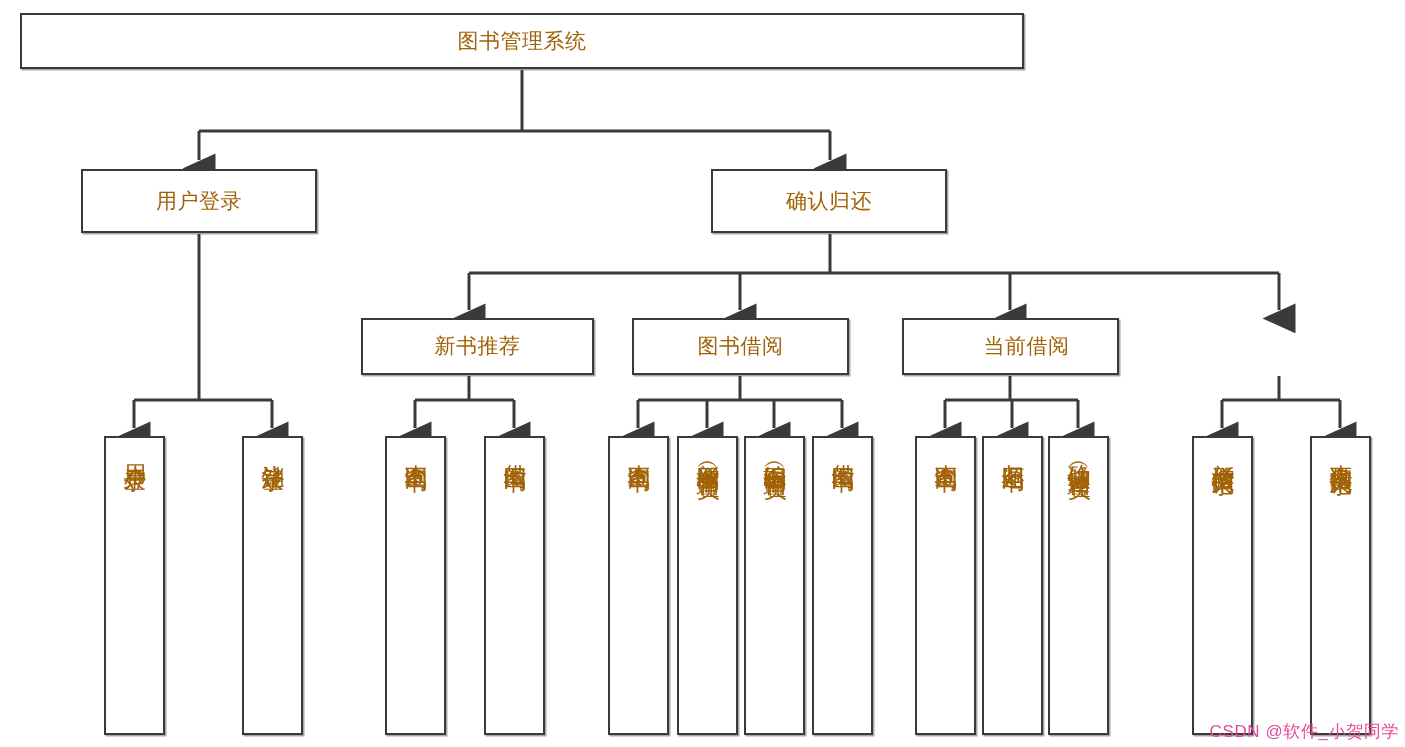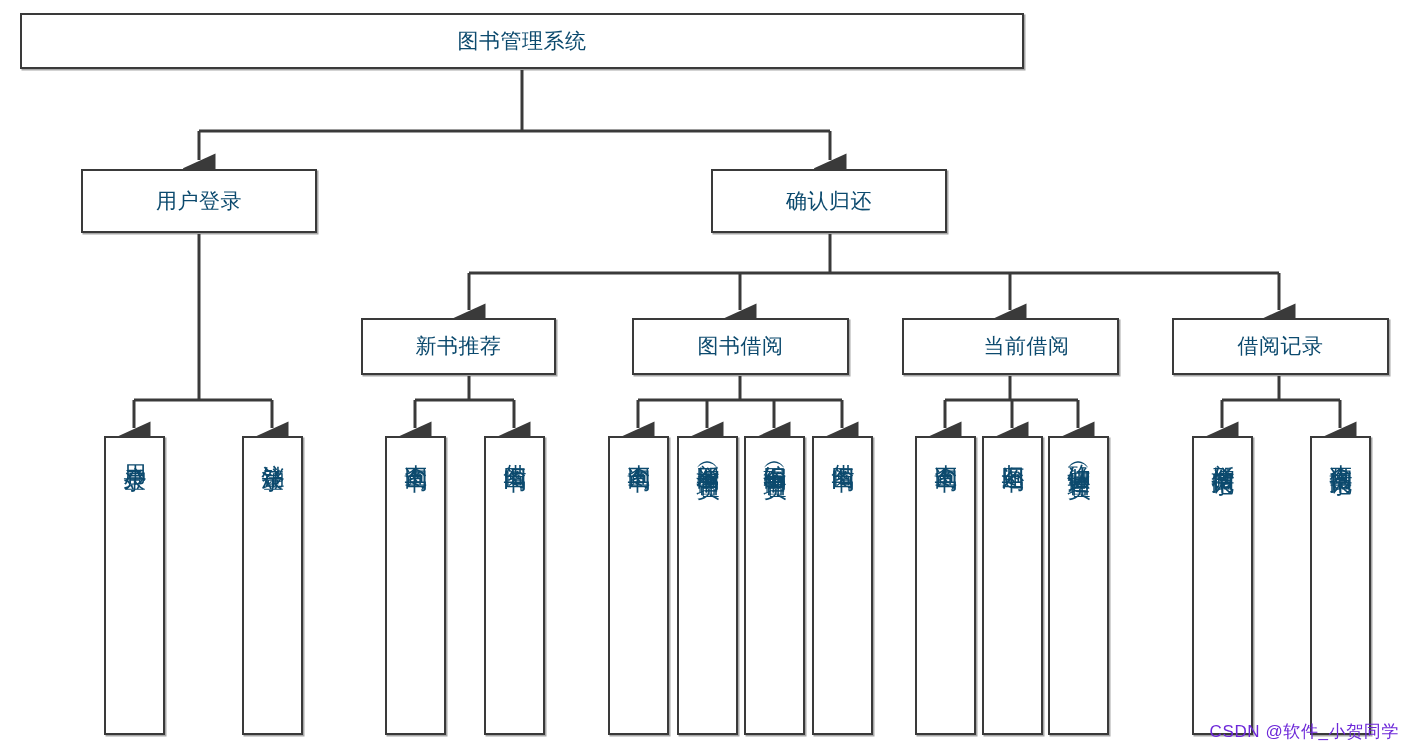--- a/index.html
+++ b/index.html
@@ -13,34 +13,34 @@
 
   .node{
     position:absolute;box-sizing:border-box;
     background:#ffffff;
     border:2px solid #3a3a3a;
     display:flex;align-items:center;justify-content:center;
     text-align:center;
     box-shadow:1.5px 1.5px 0 rgba(60,60,60,.45);
   }
   .node .lbl{
-    font-size:21px;line-height:1.25;letter-spacing:.5px;color:#0c4a6e;
+    font-size:21px;line-height:1.25;letter-spacing:.5px;color:#a16207;
     white-space:nowrap;
   }
   .node.leaf{padding:8px 2px;align-items:flex-start;justify-content:center;}
   .node.leaf .lbl{
     writing-mode:vertical-rl;
     text-orientation:upright;
     font-size:23px;line-height:1.12;letter-spacing:2px;
     white-space:normal;
     max-height:100%;
   }
   .watermark{
     position:absolute;right:6px;bottom:4px;
-    font-size:17px;color:#6d28d9;letter-spacing:.6px;
+    font-size:17px;color:#ec4899;letter-spacing:.6px;
     user-select:none;white-space:nowrap;
   }
 </style>
 </head>
 <body>
 
 <div id="stage">
 
   <svg class="wire" viewBox="0 0 1405 747" xmlns="http://www.w3.org/2000/svg">
     <defs>
@@ -96,31 +96,28 @@
     <span class="lbl">图书管理系统</span>
   </div>
 
   <div class="node" style="left:81px;top:169px;width:236px;height:64px;">
     <span class="lbl">用户登录</span>
   </div>
   <div class="node" style="left:711px;top:169px;width:236px;height:64px;">
     <span class="lbl">确认归还</span>
   </div>
 
-  <div class="node" style="left:361px;top:318px;width:195px;height:57px;">
+  <div class="node" style="left:361px;top:318px;width:233px;height:57px;">
     <span class="lbl">新书推荐</span>
   </div>
   <div class="node" style="left:632px;top:318px;width:217px;height:57px;">
     <span class="lbl">图书借阅</span>
   </div>
   <div class="node" style="left:902px;top:318px;width:217px;height:57px;padding-left:32px;">
     <span class="lbl">当前借阅</span>
-  </div>
-  <div class="node" style="left:1172px;top:318px;width:217px;height:57px;">
-    <span class="lbl">借阅记录</span>
   </div>
 
   <div class="node leaf" style="left:104px;top:436px;width:61px;height:299px;">
     <span class="lbl">用户登录</span>
   </div>
   <div class="node leaf" style="left:242px;top:436px;width:61px;height:299px;">
     <span class="lbl">注销登录</span>
   </div>
 
   <div class="node leaf" style="left:385px;top:436px;width:61px;height:299px;">

